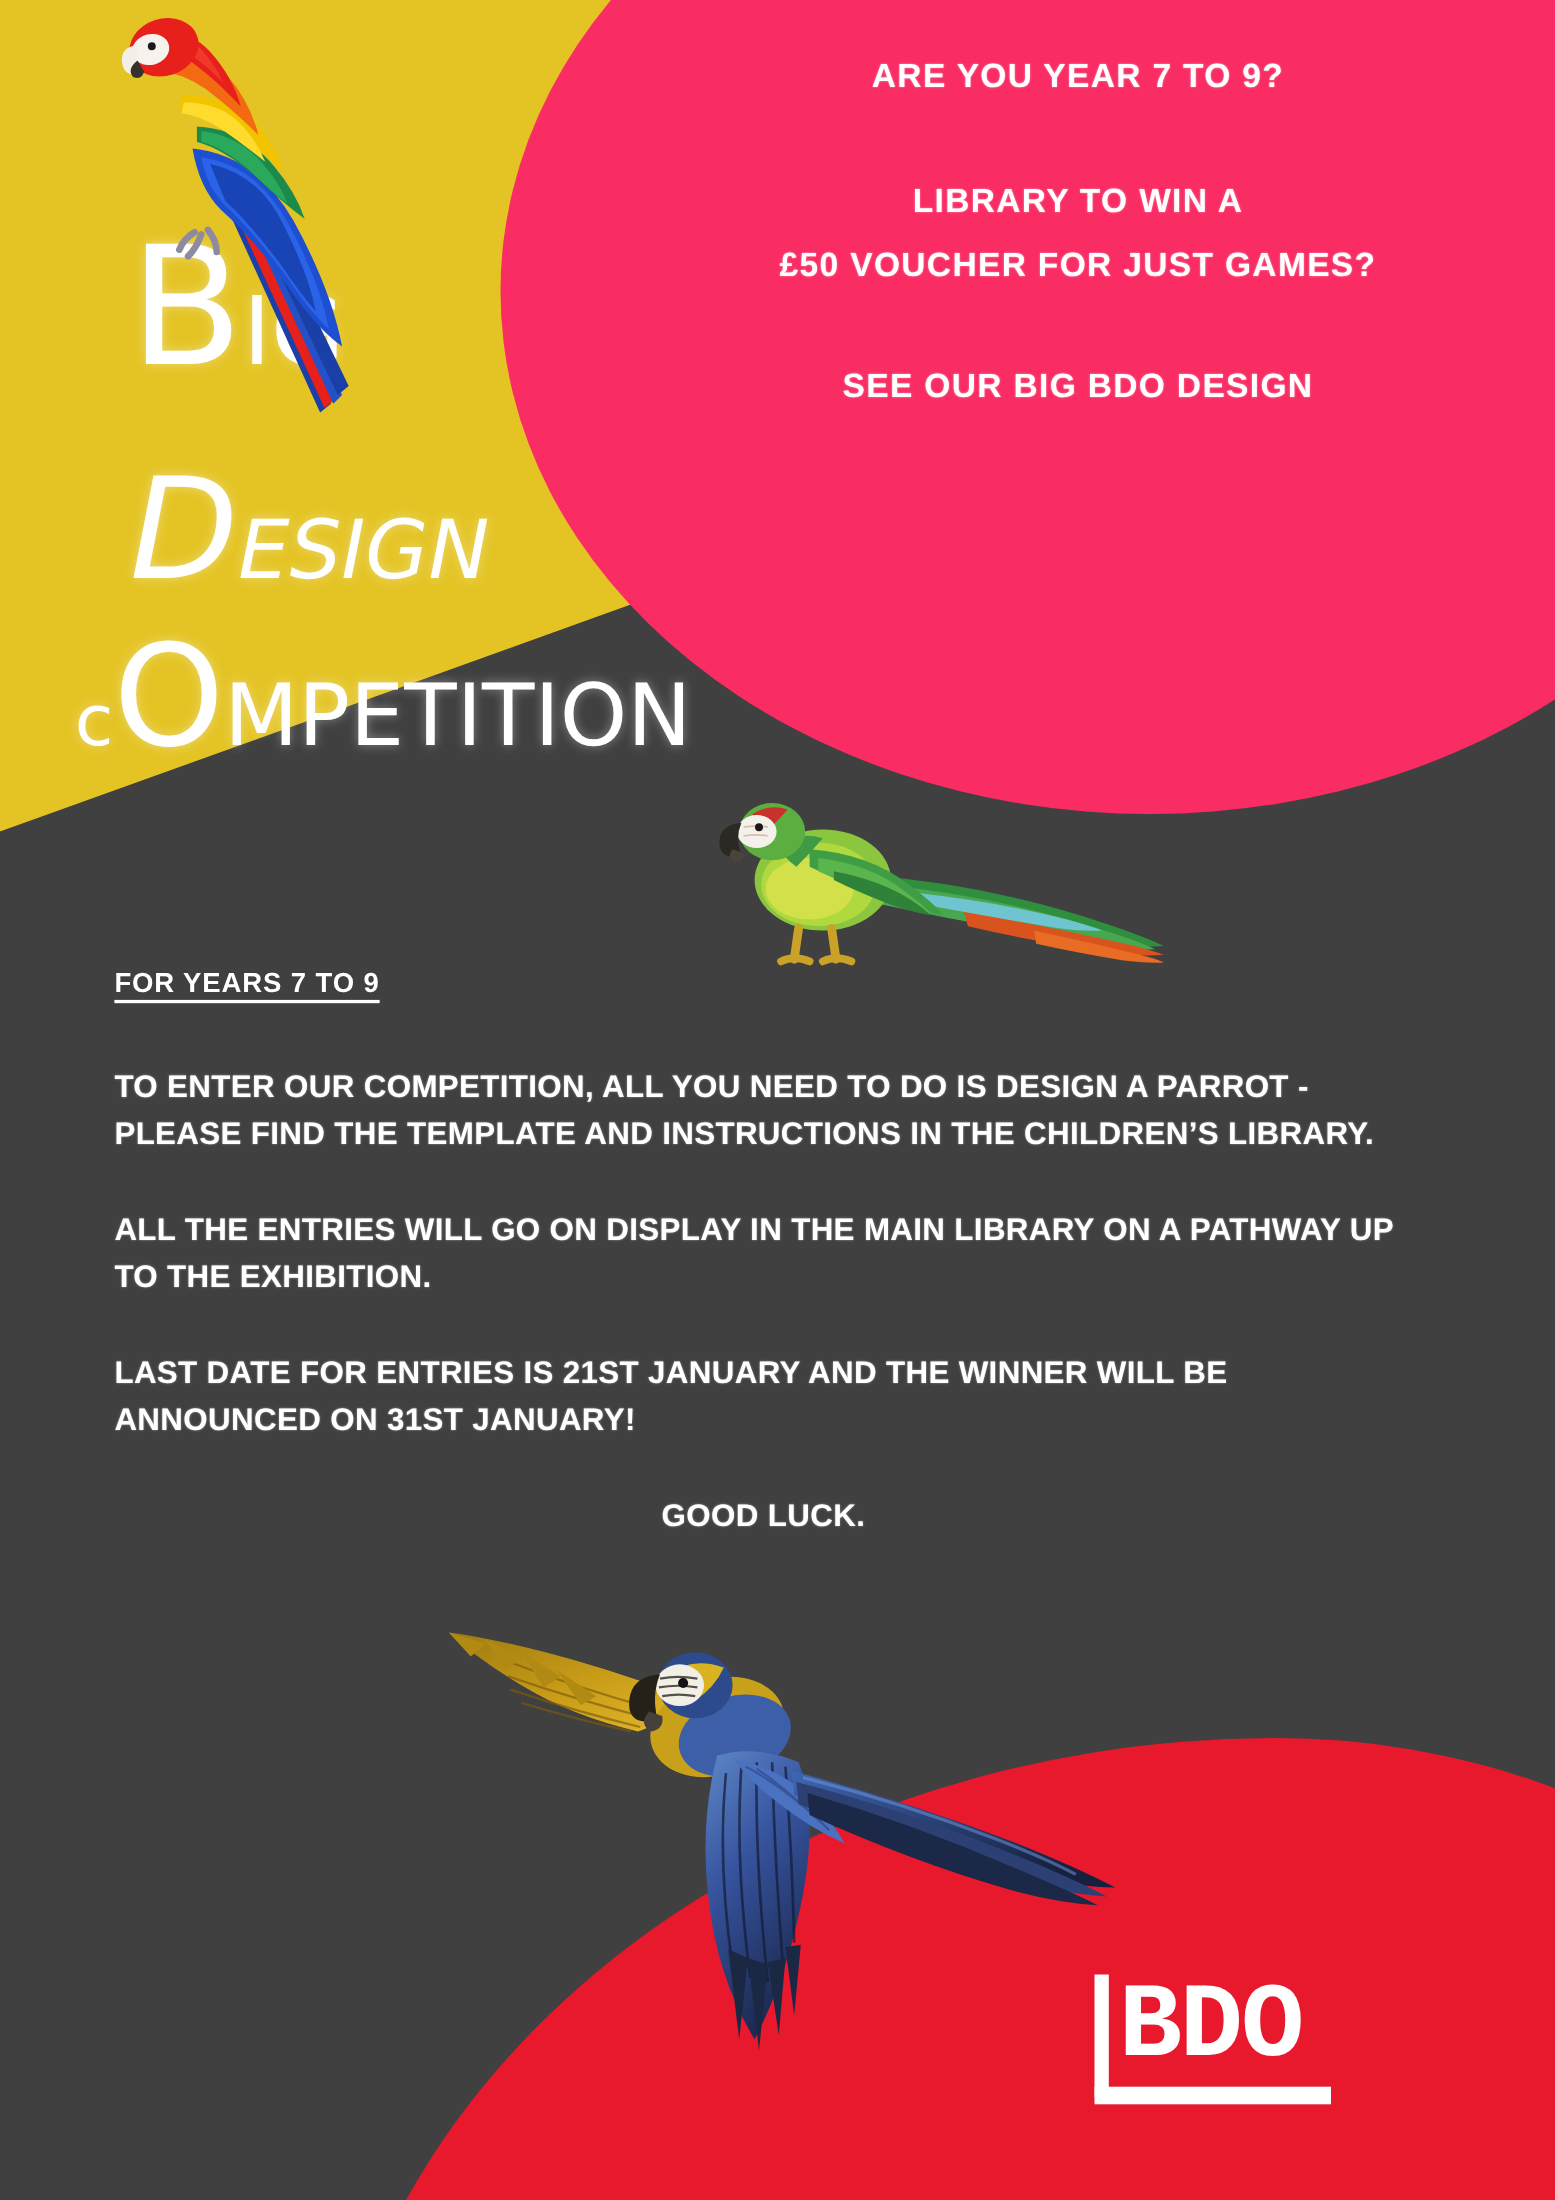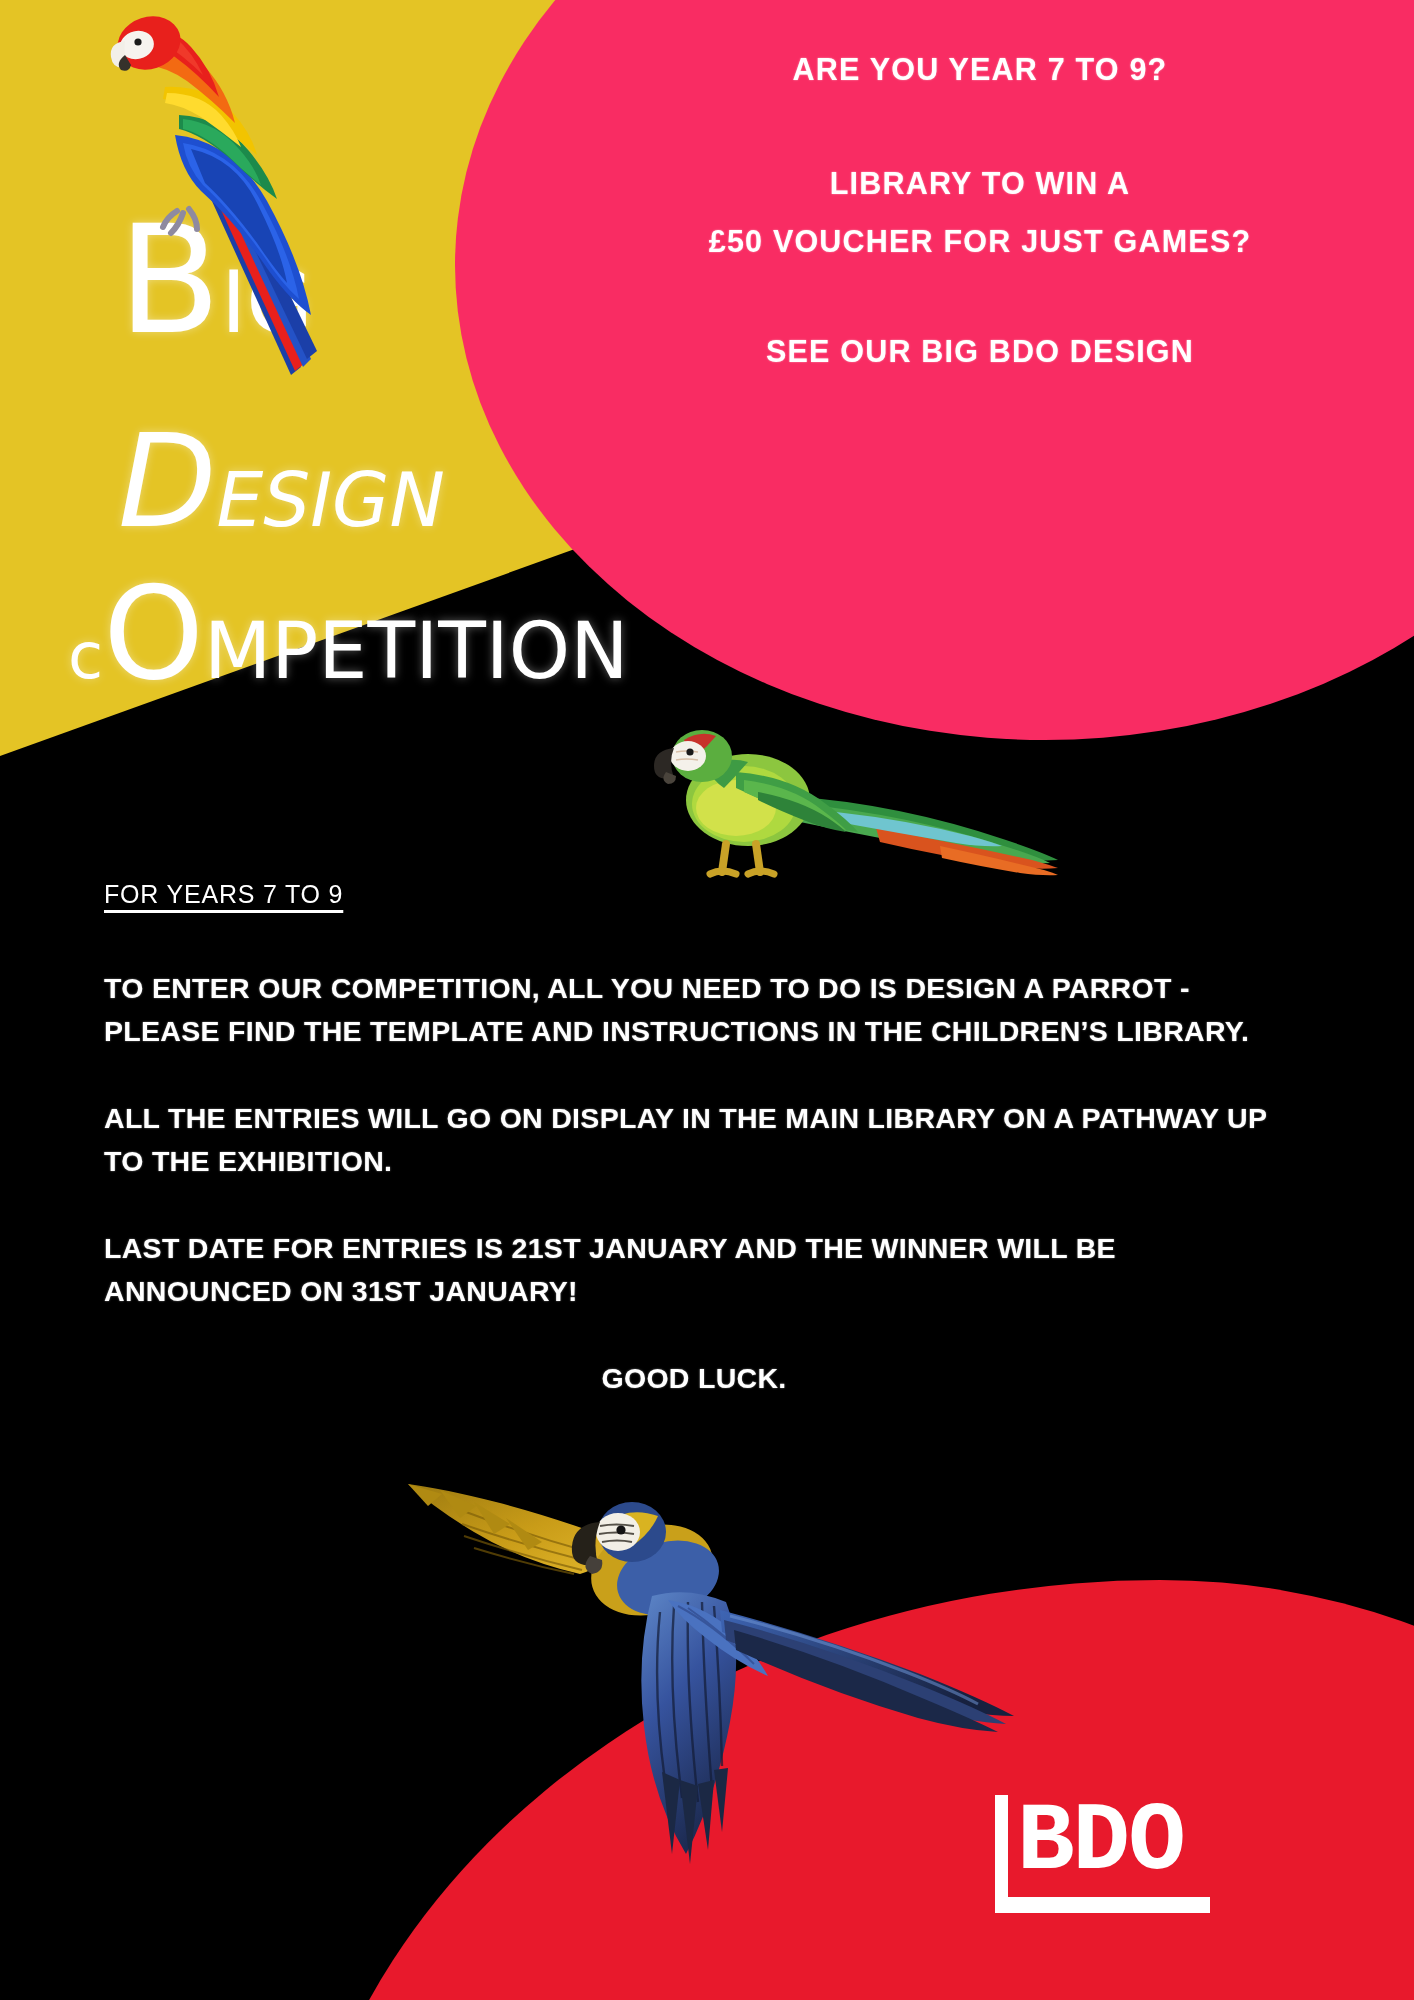--- a/index.html
+++ b/index.html
@@ -5,21 +5,21 @@
   html, body {
     margin: 0;
     padding: 0;
     background: #555;
   }
   #poster {
     position: relative;
     width: 1414px;
     height: 2000px;
     overflow: hidden;
-    background: #000000;
+    background: #404040;
     font-family: "Liberation Sans", sans-serif;
   }
 
   
   .shape { position: absolute; }
 
   
   #yellow-wedge {
     left: 0; top: 0;
     width: 700px; height: 900px;
@@ -87,21 +87,21 @@
   
   #body-copy {
     position: absolute;
     left: 104px; top: 880px;
     width: 1180px;
     color: #FFFFFF;
     z-index: 7;
   }
   #subhead {
     font-size: 25px;
-    font-weight: normal;
+    font-weight: bold;
     letter-spacing: 0.8px;
     text-decoration: underline;
     text-underline-offset: 7px;
     text-decoration-thickness: 3px;
     margin: 0 0 58px 0;
     display: inline-block;
   }
   .para {
     font-size: 28.5px;
     font-weight: bold;

